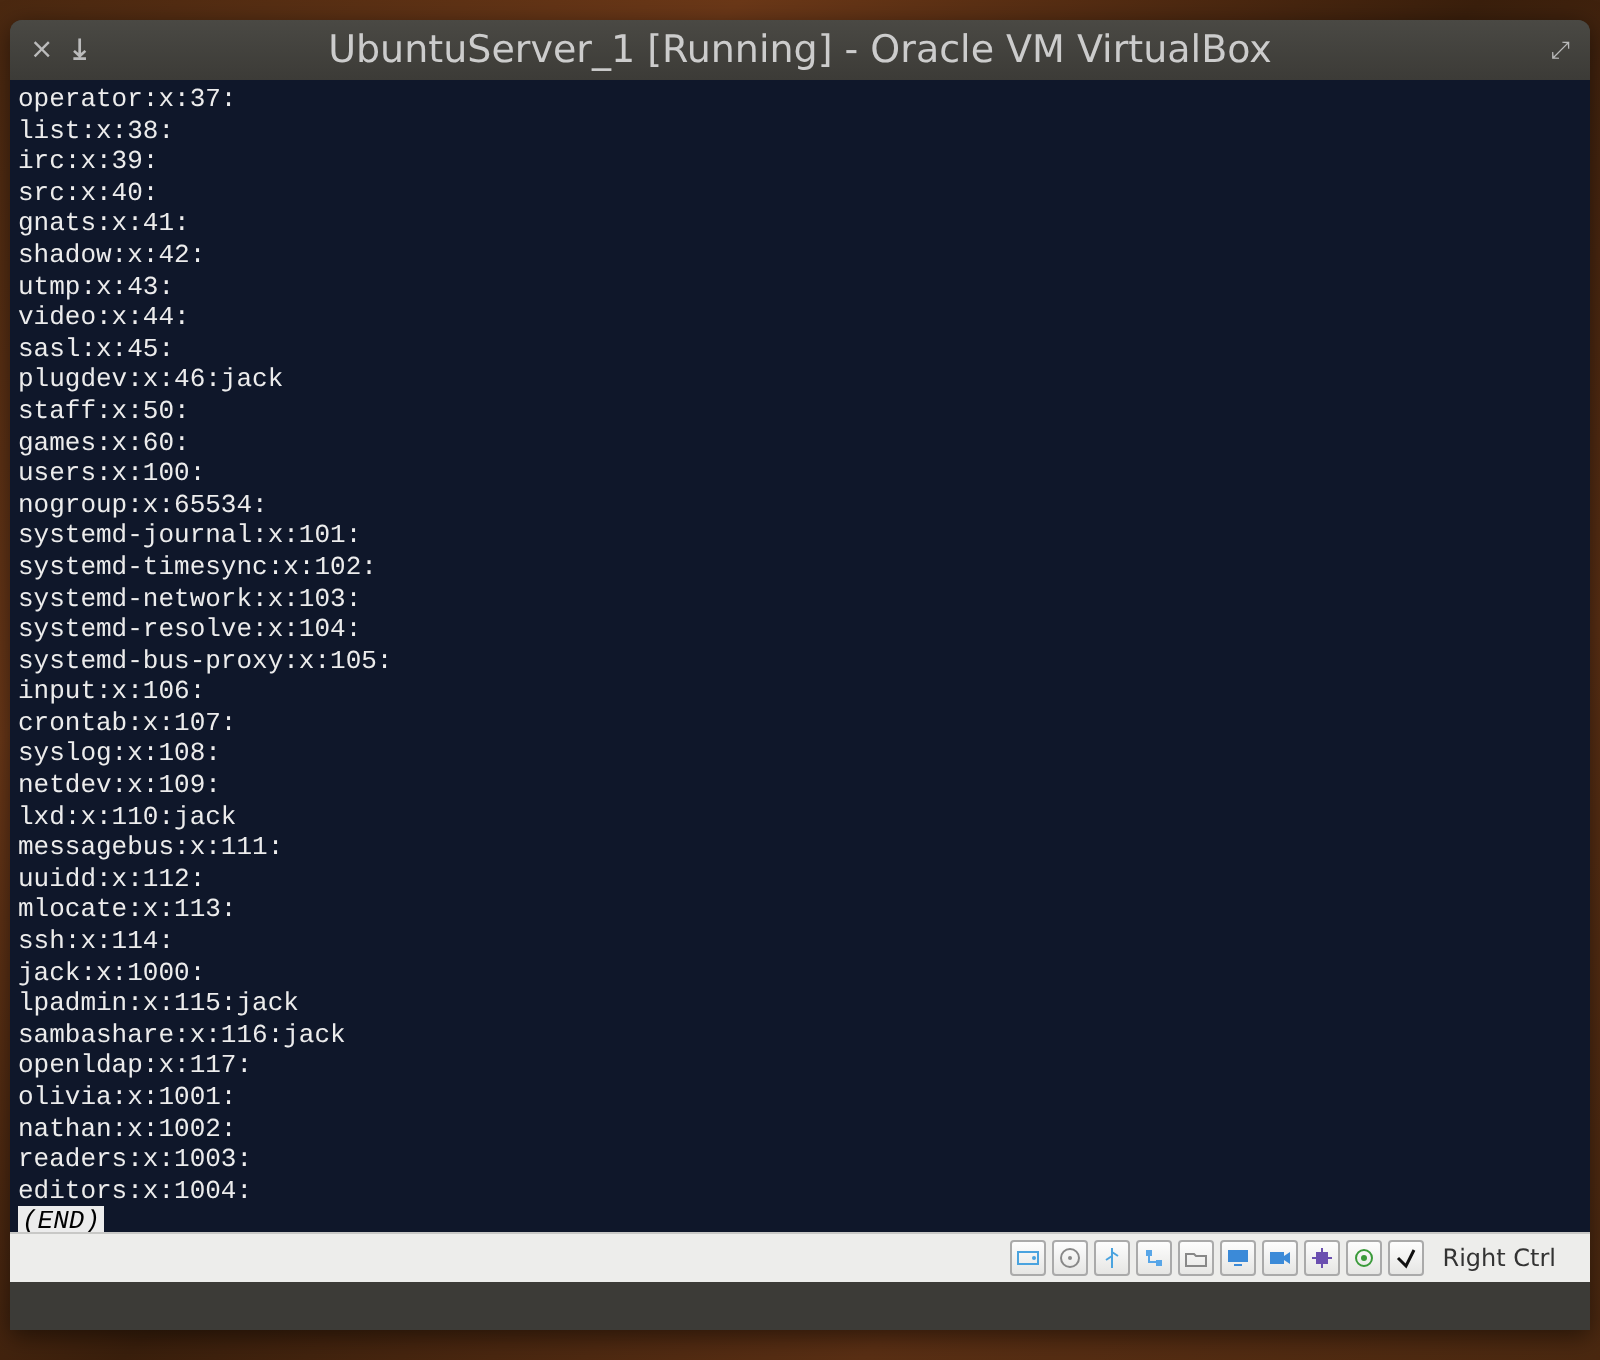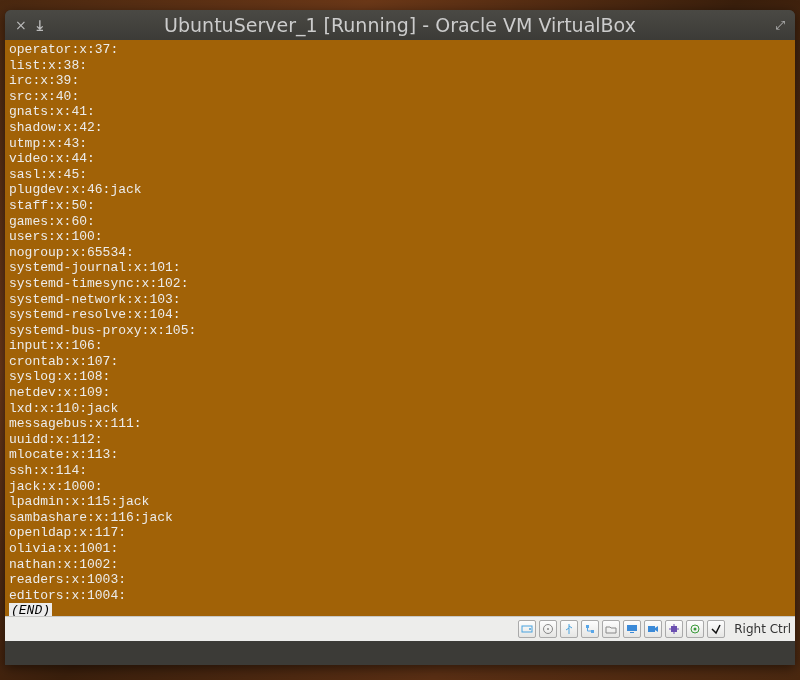--- a/index.html
+++ b/index.html
@@ -7,25 +7,25 @@
   .window{position:absolute;left:5px;top:10px;width:790px;height:655px;
     background:#3c3b37;border-radius:6px 6px 0 0;box-shadow:0 3px 12px rgba(0,0,0,0.5);}
   .titlebar{height:30px;background:linear-gradient(#4a4944,#3c3b37);
     border-radius:6px 6px 0 0;display:flex;align-items:center;color:#aaa;position:relative;}
   .titlebar .close{margin-left:10px;font-size:14px;color:#bbb;cursor:pointer;}
   .titlebar .min{margin-left:10px;font-size:14px;color:#bbb;cursor:pointer;font-weight:bold;}
   .titlebar .title{position:absolute;left:0;right:0;text-align:center;color:#ccc;font-size:19px;pointer-events:none;}
   .titlebar .full{position:absolute;right:10px;font-size:12px;color:#bbb;cursor:pointer;}
   .menubar{height:24px;background:#ededeb;display:flex;align-items:center;padding:0 4px;color:#2b2b2b;}
   .menubar span{padding:2px 8px;cursor:pointer;}
-  .terminal{background:#a16207;color:#ececec;font-family:"Liberation Mono","DejaVu Sans Mono",monospace;
+  .terminal{background:#0f172a;color:#ececec;font-family:"Liberation Mono","DejaVu Sans Mono",monospace;
     font-size:13px;line-height:15.6px;padding:2px 4px 4px 4px;height:570px;overflow:hidden;white-space:pre;}
   .endmark{background:#ececec;color:#000;display:inline-block;padding:0 2px;font-style:italic;}
   .statusbar{height:24px;background:#ededeb;display:flex;align-items:center;
-    justify-content:flex-end;padding:0 4px;gap:3px;border-top:1px solid #c8c8c6;}
+    justify-content:flex-end;padding:0 17px;gap:3px;border-top:1px solid #c8c8c6;}
   .sbicon{width:16px;height:16px;display:flex;align-items:center;justify-content:center;
     border:1px solid #aaa;border-radius:2px;background:linear-gradient(#fdfdfd,#e6e6e4);}
   .sbicon svg{width:12px;height:12px;}
   .hostkey{margin-left:6px;color:#333;font-size:12px;}
 </style>
 </head>
 <body>
 
 <div class="window">
 

